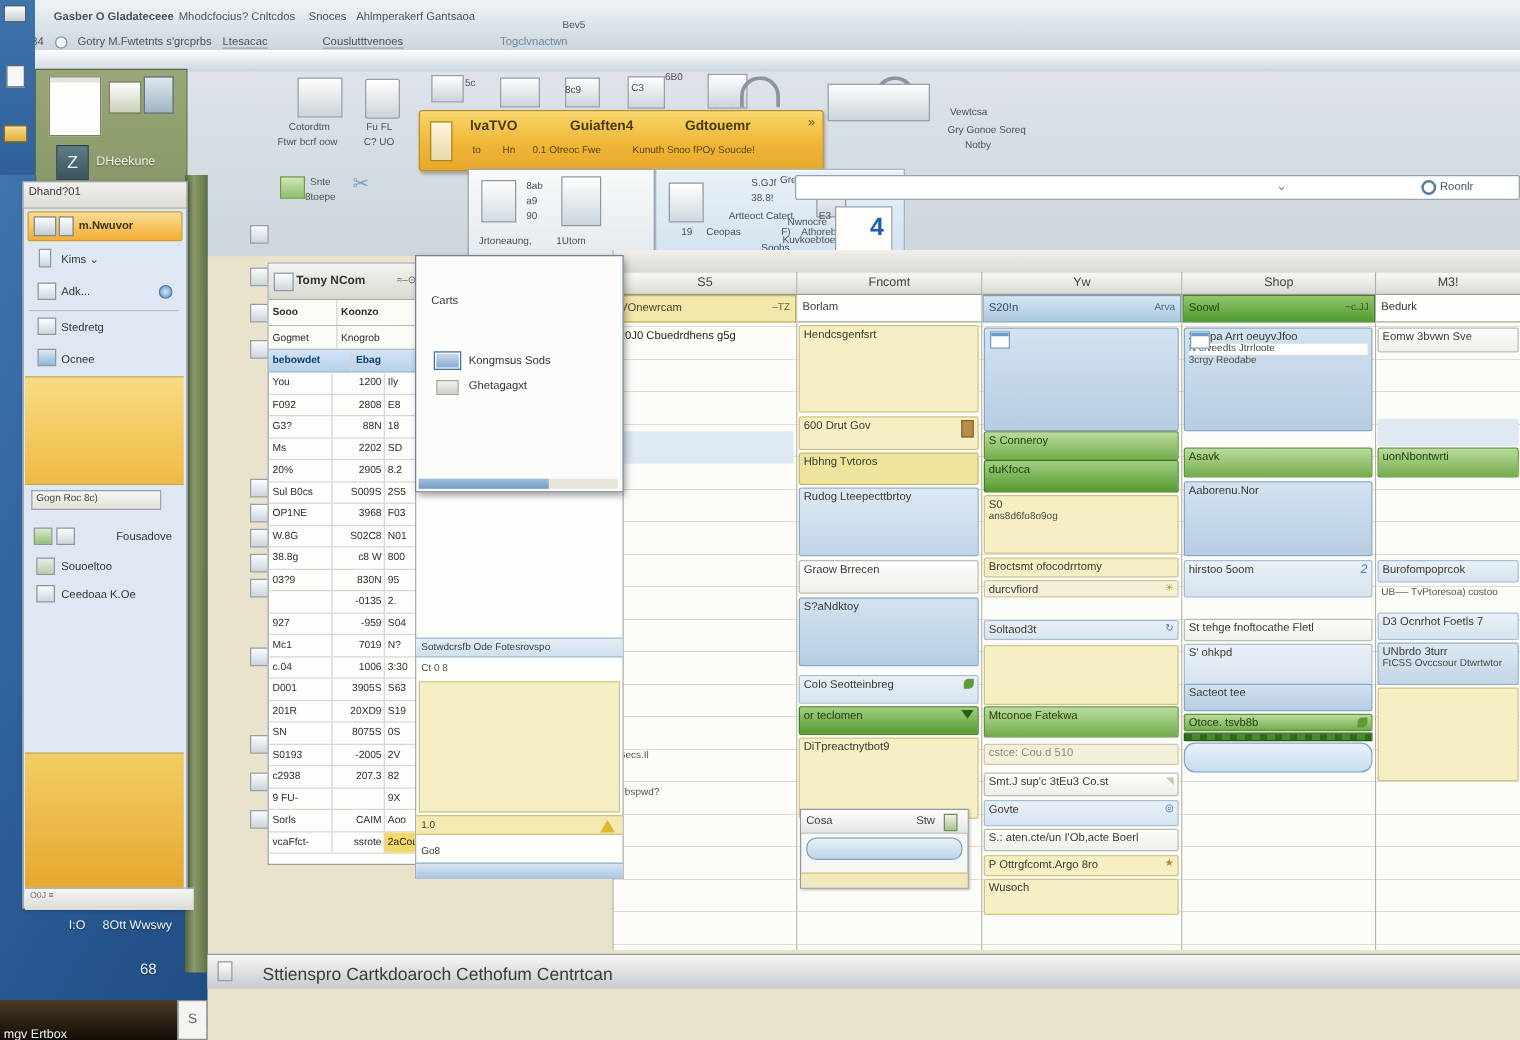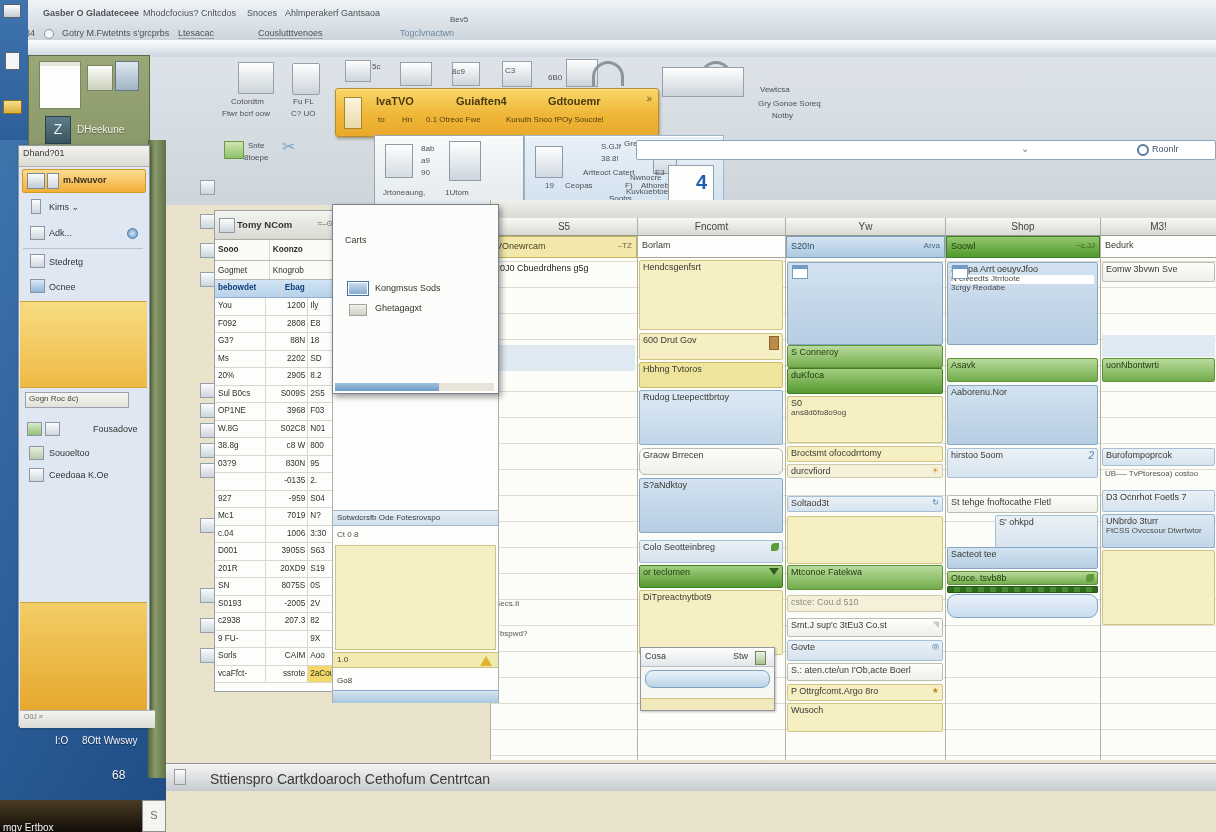--- a/index.html
+++ b/index.html
@@ -139,21 +139,21 @@
     <span class="rlabel" style="left:293px;top:40px;">Fu FL</span>
     <span class="rlabel" style="left:291px;top:52px;">C? UO</span>
 
     <div class="ric" style="left:345px;top:3px;width:24px;height:20px;"></div>
     <span class="rlabel" style="left:372px;top:5px;">5c</span>
     <div class="ric" style="left:400px;top:5px;width:30px;height:22px;"></div>
     <div class="ric" style="left:452px;top:5px;width:26px;height:22px;"></div>
     <span class="rlabel" style="left:452px;top:10px;">8c9</span>
     <div class="ric" style="left:502px;top:4px;width:28px;height:24px;"></div>
     <span class="rlabel" style="left:505px;top:9px;">C3</span>
-    <span class="rlabel" style="left:532px;top:16px;margin-left:16px;">6B0</span>
+    <span class="rlabel" style="left:532px;top:0;">6B0</span>
     <div class="ric" style="left:566px;top:2px;width:30px;height:26px;"></div>
     <span class="rlabel" style="left:566px;top:30px;">58 FCC</span>
     <span class="rlabel" style="left:450px;top:-42px;">Bev5</span>
     <div class="arc" style="left:592px;top:4px;"></div>
     <div class="arc" style="left:700px;top:4px;"></div>
 
     <div class="ric" style="left:662px;top:10px;width:80px;height:28px;"></div>
     <span class="rlabel" style="left:760px;top:28px;">Vewtcsa</span>
     <span class="rlabel" style="left:758px;top:42px;">Gry Gonoe Soreq</span>
     <span class="rlabel" style="left:772px;top:54px;">Notby</span>
@@ -453,21 +453,21 @@
         <div class="ev ev-yellow" style="top: 97px; height: 27px;">
           <span class="ev-label">600 Drut Gov</span>
           <span class="evicon evicon-door"></span>
         </div>
         <div class="ev ev-yellow2" style="top: 126px; height: 26px;">
           <span class="ev-label">Hbhng Tvtoros</span>
         </div>
         <div class="ev ev-blue" style="top: 154px; height: 55px;">
           <span class="ev-label">Rudog Lteepecttbrtoy</span>
         </div>
-        <div class="ev ev-white" style="top: 212px; height: 27px; border-radius: 6px;">
+        <div class="ev ev-white" style="top: 212px; height: 27px;">
           <span class="ev-label">Graow Brrecen</span>
         </div>
         <div class="ev ev-bluefill" style="top: 242px; height: 55px;">
           <span class="ev-label">S?aNdktoy</span>
         </div>
         <div class="ev ev-paleblue" style="top: 304px; height: 23px;">
           <span class="ev-label">Colo Seotteinbreg</span>
           <span class="evicon evicon-leaf"></span>
         </div>
         <div class="ev ev-green2" style="top: 329px; height: 23px;">
@@ -551,21 +551,21 @@
           <span class="ev-label">Aaborenu.Nor</span>
         </div>
         <div class="ev ev-paleblue" style="top: 212px; height: 30px;">
           <span class="ev-label">hirstoo 5oom</span>
           <span class="evicon evicon-two">2</span>
         </div>
         <div class="ev ev-iconrow" style="top: 244px; height: 14px;"></div>
         <div class="ev ev-white" style="top: 259px; height: 18px;">
           <span class="ev-label">St tehge fnoftocathe Fletl</span>
         </div>
-        <div class="ev ev-paleblue" style="top: 279px; height: 34px; margin-left: 48px;">
+        <div class="ev ev-paleblue" style="top: 279px; height: 34px;">
           <span class="ev-label">S' ohkpd</span>
         </div>
         <div class="ev ev-bluefill" style="top: 311px; height: 22px;">
           <span class="ev-label">Sacteot tee</span>
         </div>
         <div class="ev ev-green" style="top: 335px; height: 14px;">
           <span class="ev-label">Otoce. tsvb8b</span>
           <span class="evicon evicon-leaf"></span>
         </div>
         <div class="ev ev-greenstrip" style="top: 350px; height: 7px;"></div>

